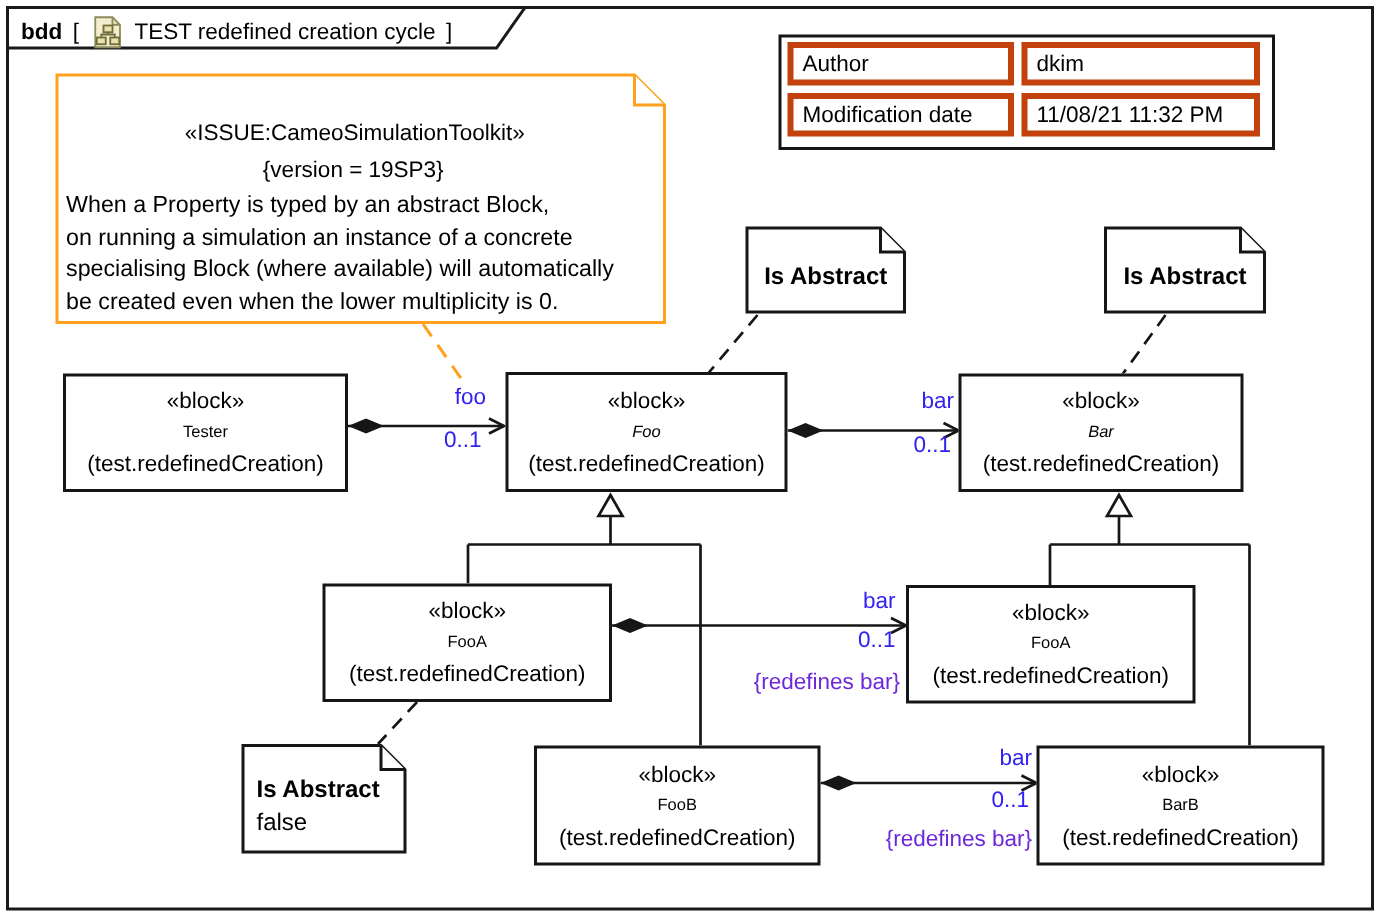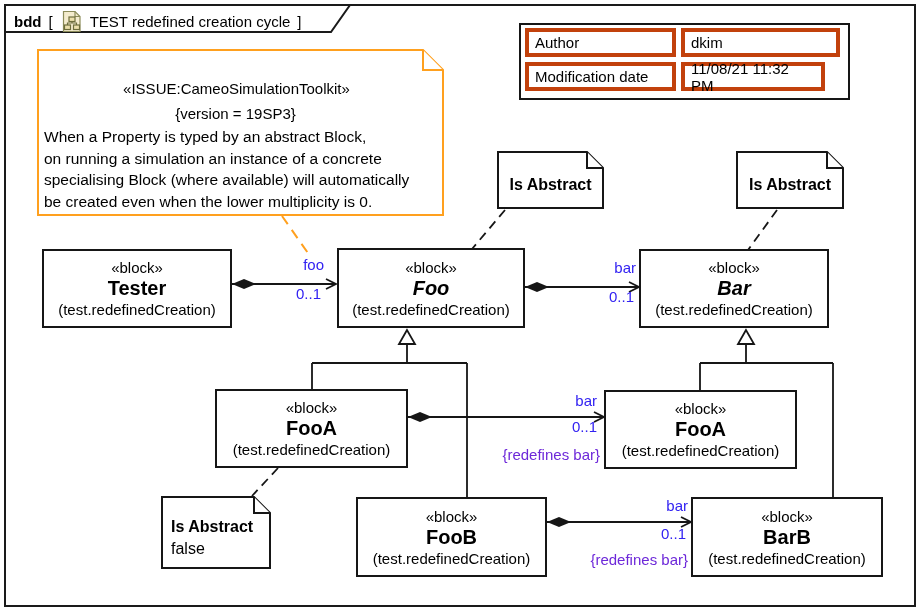--- a/index.html
+++ b/index.html
@@ -5,21 +5,21 @@
   html,body{margin:0;padding:0;background:#ffffff;}
   body{font-family:"Liberation Sans", sans-serif; width:920px; height:615px; position:relative; overflow:hidden;}
   .abs{position:absolute;}
   
   .frame{left:4px;top:4px;width:908px;height:599px;border:2px solid #1a1a1a;background:#ffffff;}
   
   .tab-text{left:14px;top:9px;height:24px;display:flex;align-items:center;gap:7px;font-size:15px;color:#000;}
   .tab-kw{font-weight:bold;}
   
   .block{background:#ffffff;border:2px solid #161616;display:flex;flex-direction:column;justify-content:center;text-align:center;font-size:15px;color:#000;line-height:21px;box-sizing:border-box;}
-  .block .bname{font-weight:bold;font-size:20px;}
+  .block .bname{font-weight:normal;font-size:11px;}
   .block.abstract .bname{font-style:italic;}
   
   .alabel{font-size:15px;color:#3222f2;text-align:right;}
   .aconstraint{font-size:15px;color:#6d28d9;text-align:right;}
   
   .notetext{font-size:16px;font-weight:bold;color:#000;text-align:center;}
   .notetext2{font-size:16px;color:#000;text-align:left;line-height:22px;}
   .issue-stereo{font-size:15px;color:#000;text-align:center;}
   .issue-version{font-size:15px;color:#000;text-align:center;}
   .issue-body{font-size:15.5px;color:#000;text-align:left;line-height:21.5px;white-space:nowrap;}
@@ -108,21 +108,21 @@
     <rect x="13.5" y="15" width="6" height="4.5" fill="#ece0ac" stroke="#6e6e3c" stroke-width="1.2"></rect>
   </svg>
   <span>TEST redefined creation cycle</span>
   <span>]</span>
 </div>
 
 <div class="abs" style="left:519px;top:23px;width:327px;height:73px;border:2px solid #161616;background:#fff;"></div>
 <div class="abs cell" style="left:525px;top:28px;width:151px;height:29px;">Author</div>
 <div class="abs cell" style="left:681px;top:28px;width:159px;height:29px;">dkim</div>
 <div class="abs cell" style="left:525px;top:62px;width:151px;height:29px;">Modification date</div>
-<div class="abs cell" style="left:681px;top:62px;width:144px;height:29px;">11/08/21 11:32 PM</div>
+<div class="abs cell" style="left:681px;top:62px;width:159px;height:29px;">11/08/21 11:32 PM</div>
 
 <div class="abs issue-stereo" style="left:38px;top:80px;width:397px;">«ISSUE:CameoSimulationToolkit»</div>
 <div class="abs issue-version" style="left:38px;top:105px;width:395px;">{version = 19SP3}</div>
 <div class="abs issue-body" style="left:44px;top:126px;">
   <div>When a Property is typed by an abstract Block,</div>
   <div>on running a simulation an instance of a concrete</div>
   <div>specialising Block (where available) will automatically</div>
   <div>be created even when the lower multiplicity is 0.</div>
 </div>
 

